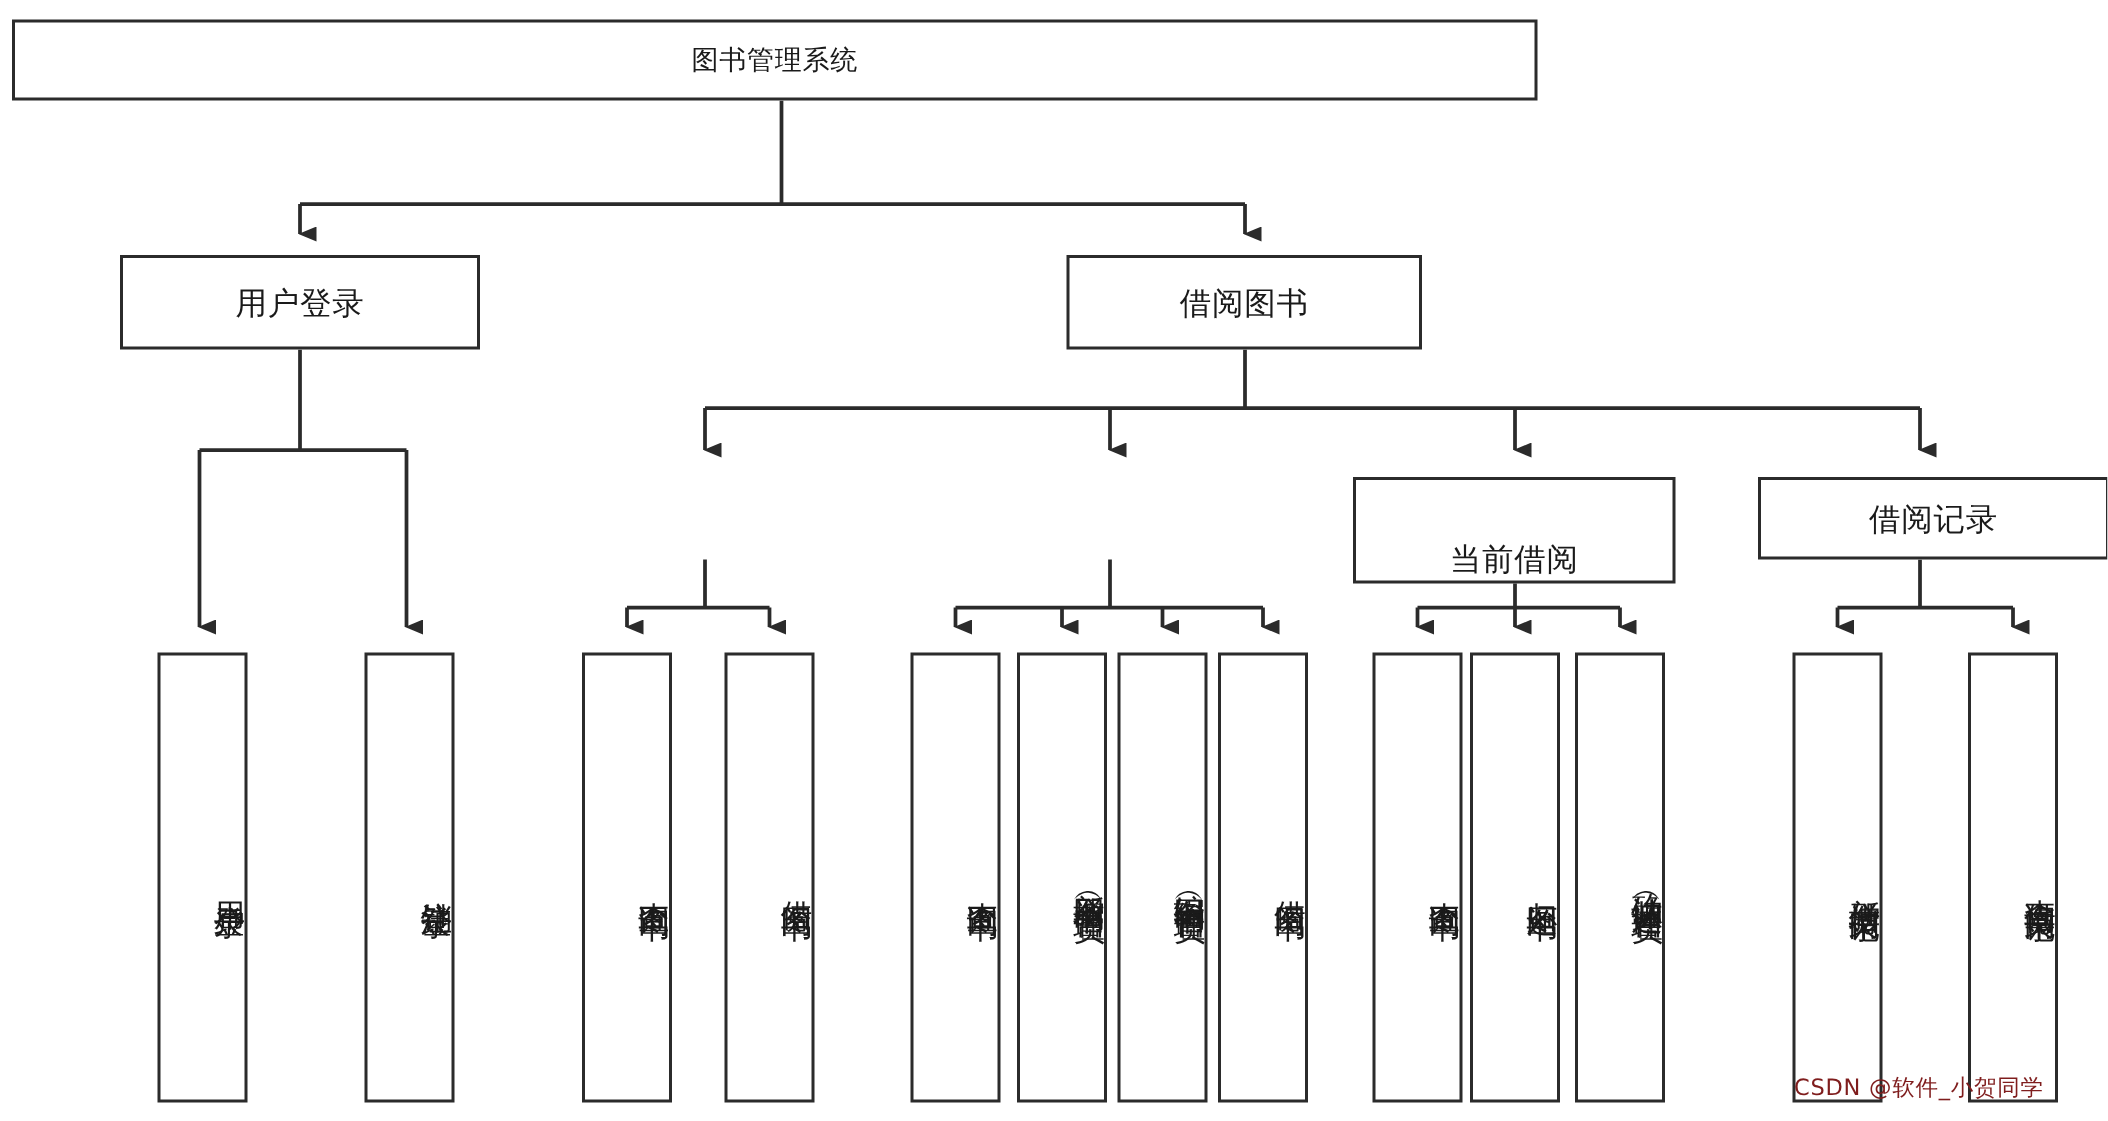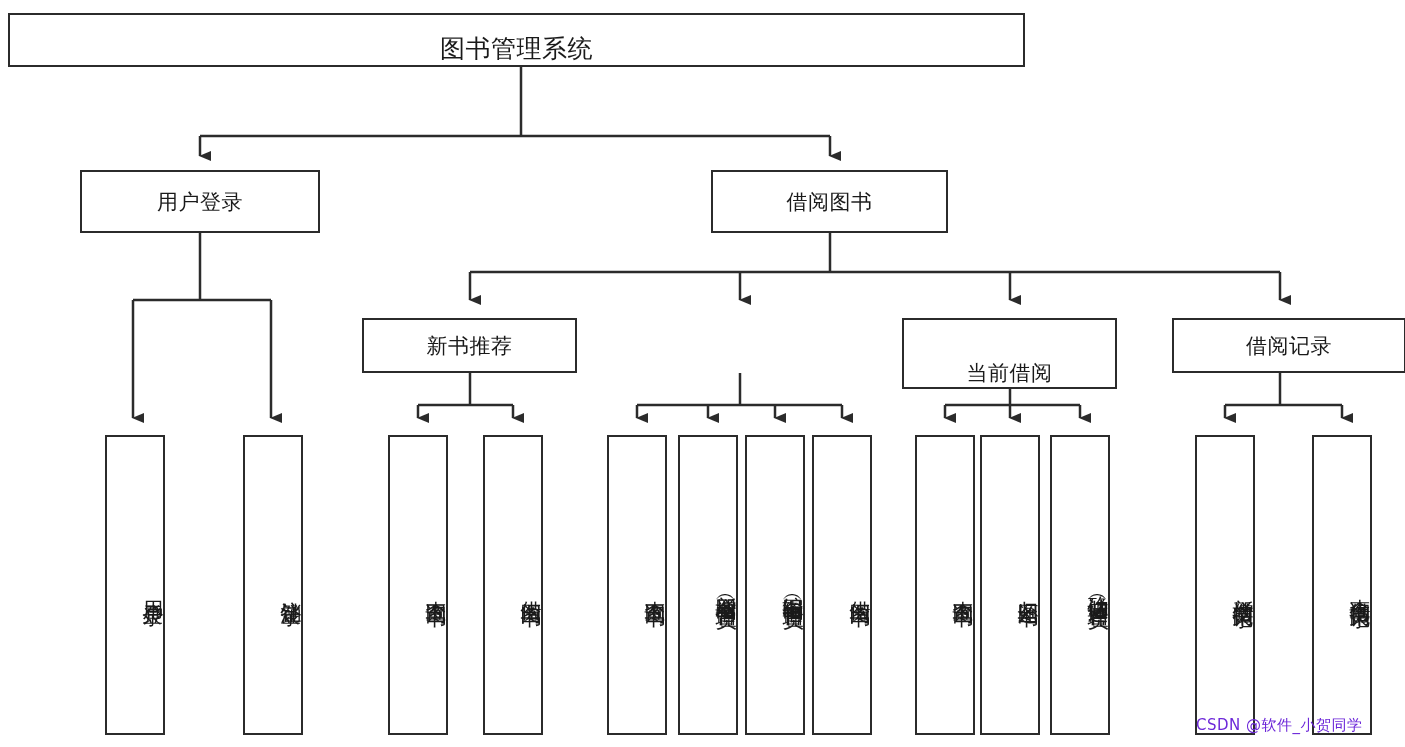--- a/index.html
+++ b/index.html
@@ -36,35 +36,34 @@
     writing-mode: vertical-rl;
     text-orientation: upright;
     font-size: 21px;
     letter-spacing: 2px;
     padding-top: 6px;
     align-items: flex-start;
     justify-content: center;
     line-height: 1.0;
   }
   .node.root {
-    font-size: 25px;
-    align-items: flex-end;
+    font-size: 18px;
   }
   #edges {
     position: absolute;
     left: 0;
     top: 0;
     width: 1405px;
     height: 747px;
     pointer-events: none;
   }
   .watermark {
     position: absolute;
     font-size: 15px;
-    color: #6d28d9;
+    color: #7f1d1d;
     white-space: nowrap;
     letter-spacing: 0.5px;
   }
 </style>
 </head>
 <body>
 
 <div id="canvas">
 
   <svg id="edges" viewBox="0 0 1405 747" xmlns="http://www.w3.org/2000/svg">
@@ -121,23 +120,20 @@
     <span>图书管理系统</span>
   </div>
 
   <div class="node horiz" style="left:80px; top:170px; width:240px; height:63px;">
     <span>用户登录</span>
   </div>
   <div class="node horiz" style="left:711px; top:170px; width:237px; height:63px;">
     <span>借阅图书</span>
   </div>
 
-  <div class="node horiz" style="left:362px; top:318px; width:215px; height:55px;">
-    <span>新书推荐</span>
-  </div>
   <div class="node horiz" style="left:902px; top:318px; width:215px; height:71px;align-items:flex-end;">
     <span>当前借阅</span>
   </div>
   <div class="node horiz" style="left:1172px; top:318px; width:234px; height:55px;">
     <span>借阅记录</span>
   </div>
 
   <div class="node vert" style="left:105px; top:435px; width:60px; height:300px;">
     <span>用户登录</span>
   </div>

